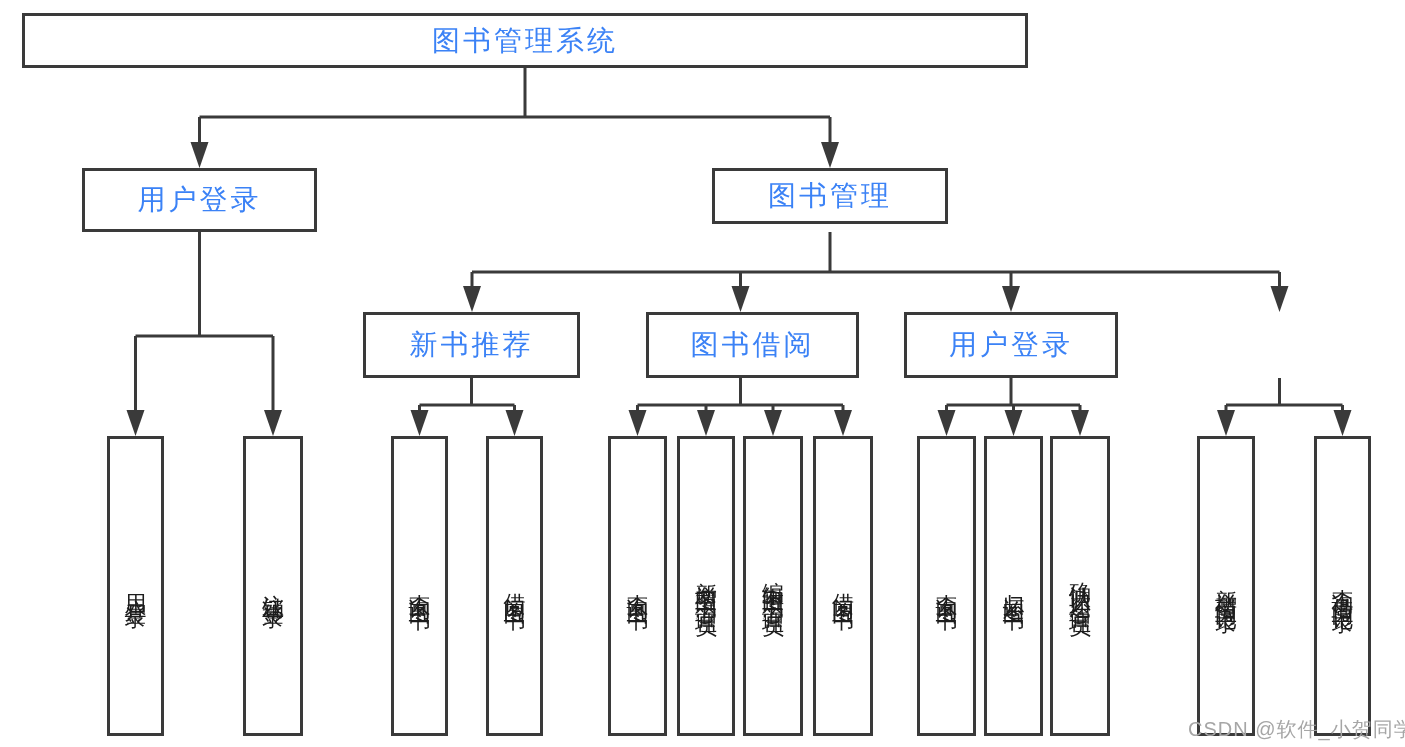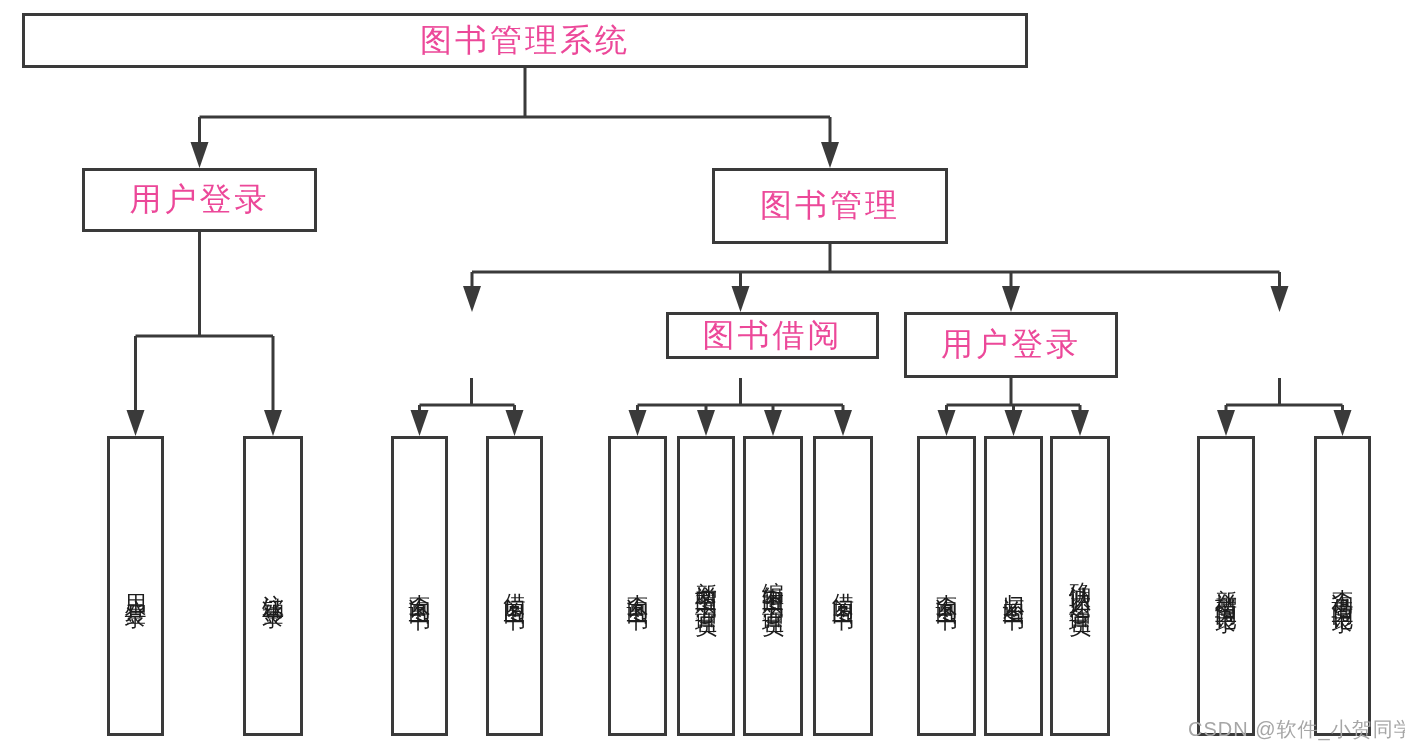--- a/index.html
+++ b/index.html
@@ -28,24 +28,24 @@
     box-sizing: border-box;
     border: 3px solid #3a3a3a;
     background: #ffffff;
     display: flex;
     align-items: center;
     justify-content: center;
     z-index: 2;
     color: #1c1c1c;
   }
   .hbox span {
-    font-size: 32px;
+    font-size: 28px;
     letter-spacing: 3px;
     white-space: nowrap;
-    color: #ec4899;
+    color: #3b82f6;
   }
   .vbox span {
     writing-mode: vertical-rl;
     text-orientation: mixed;
     font-size: 22px;
     letter-spacing: 5px;
     line-height: 1;
     white-space: nowrap;
     color: #1c1c1c;
   }
@@ -105,25 +105,28 @@
     </g>
   </svg>
 
   <div class="node hbox" style="left:22px;top:13px;width:1006px;height:55px">
     <span>图书管理系统</span>
   </div>
 
   <div class="node hbox" style="left:82px;top:168px;width:235px;height:64px">
     <span>用户登录</span>
   </div>
-  <div class="node hbox" style="left:712px;top:168px;width:236px;height:76px">
+  <div class="node hbox" style="left:712px;top:168px;width:236px;height:56px">
     <span>图书管理</span>
   </div>
 
-  <div class="node hbox" style="left:666px;top:312px;width:213px;height:47px">
+  <div class="node hbox" style="left:363px;top:312px;width:217px;height:66px">
+    <span>新书推荐</span>
+  </div>
+  <div class="node hbox" style="left:646px;top:312px;width:213px;height:66px">
     <span>图书借阅</span>
   </div>
   <div class="node hbox" style="left:904px;top:312px;width:214px;height:66px">
     <span>用户登录</span>
   </div>
 
   <div class="node vbox" style="left:107px;top:436px;width:57px;height:300px">
     <span>用户登录</span>
   </div>
   <div class="node vbox" style="left:243px;top:436px;width:60px;height:300px">

